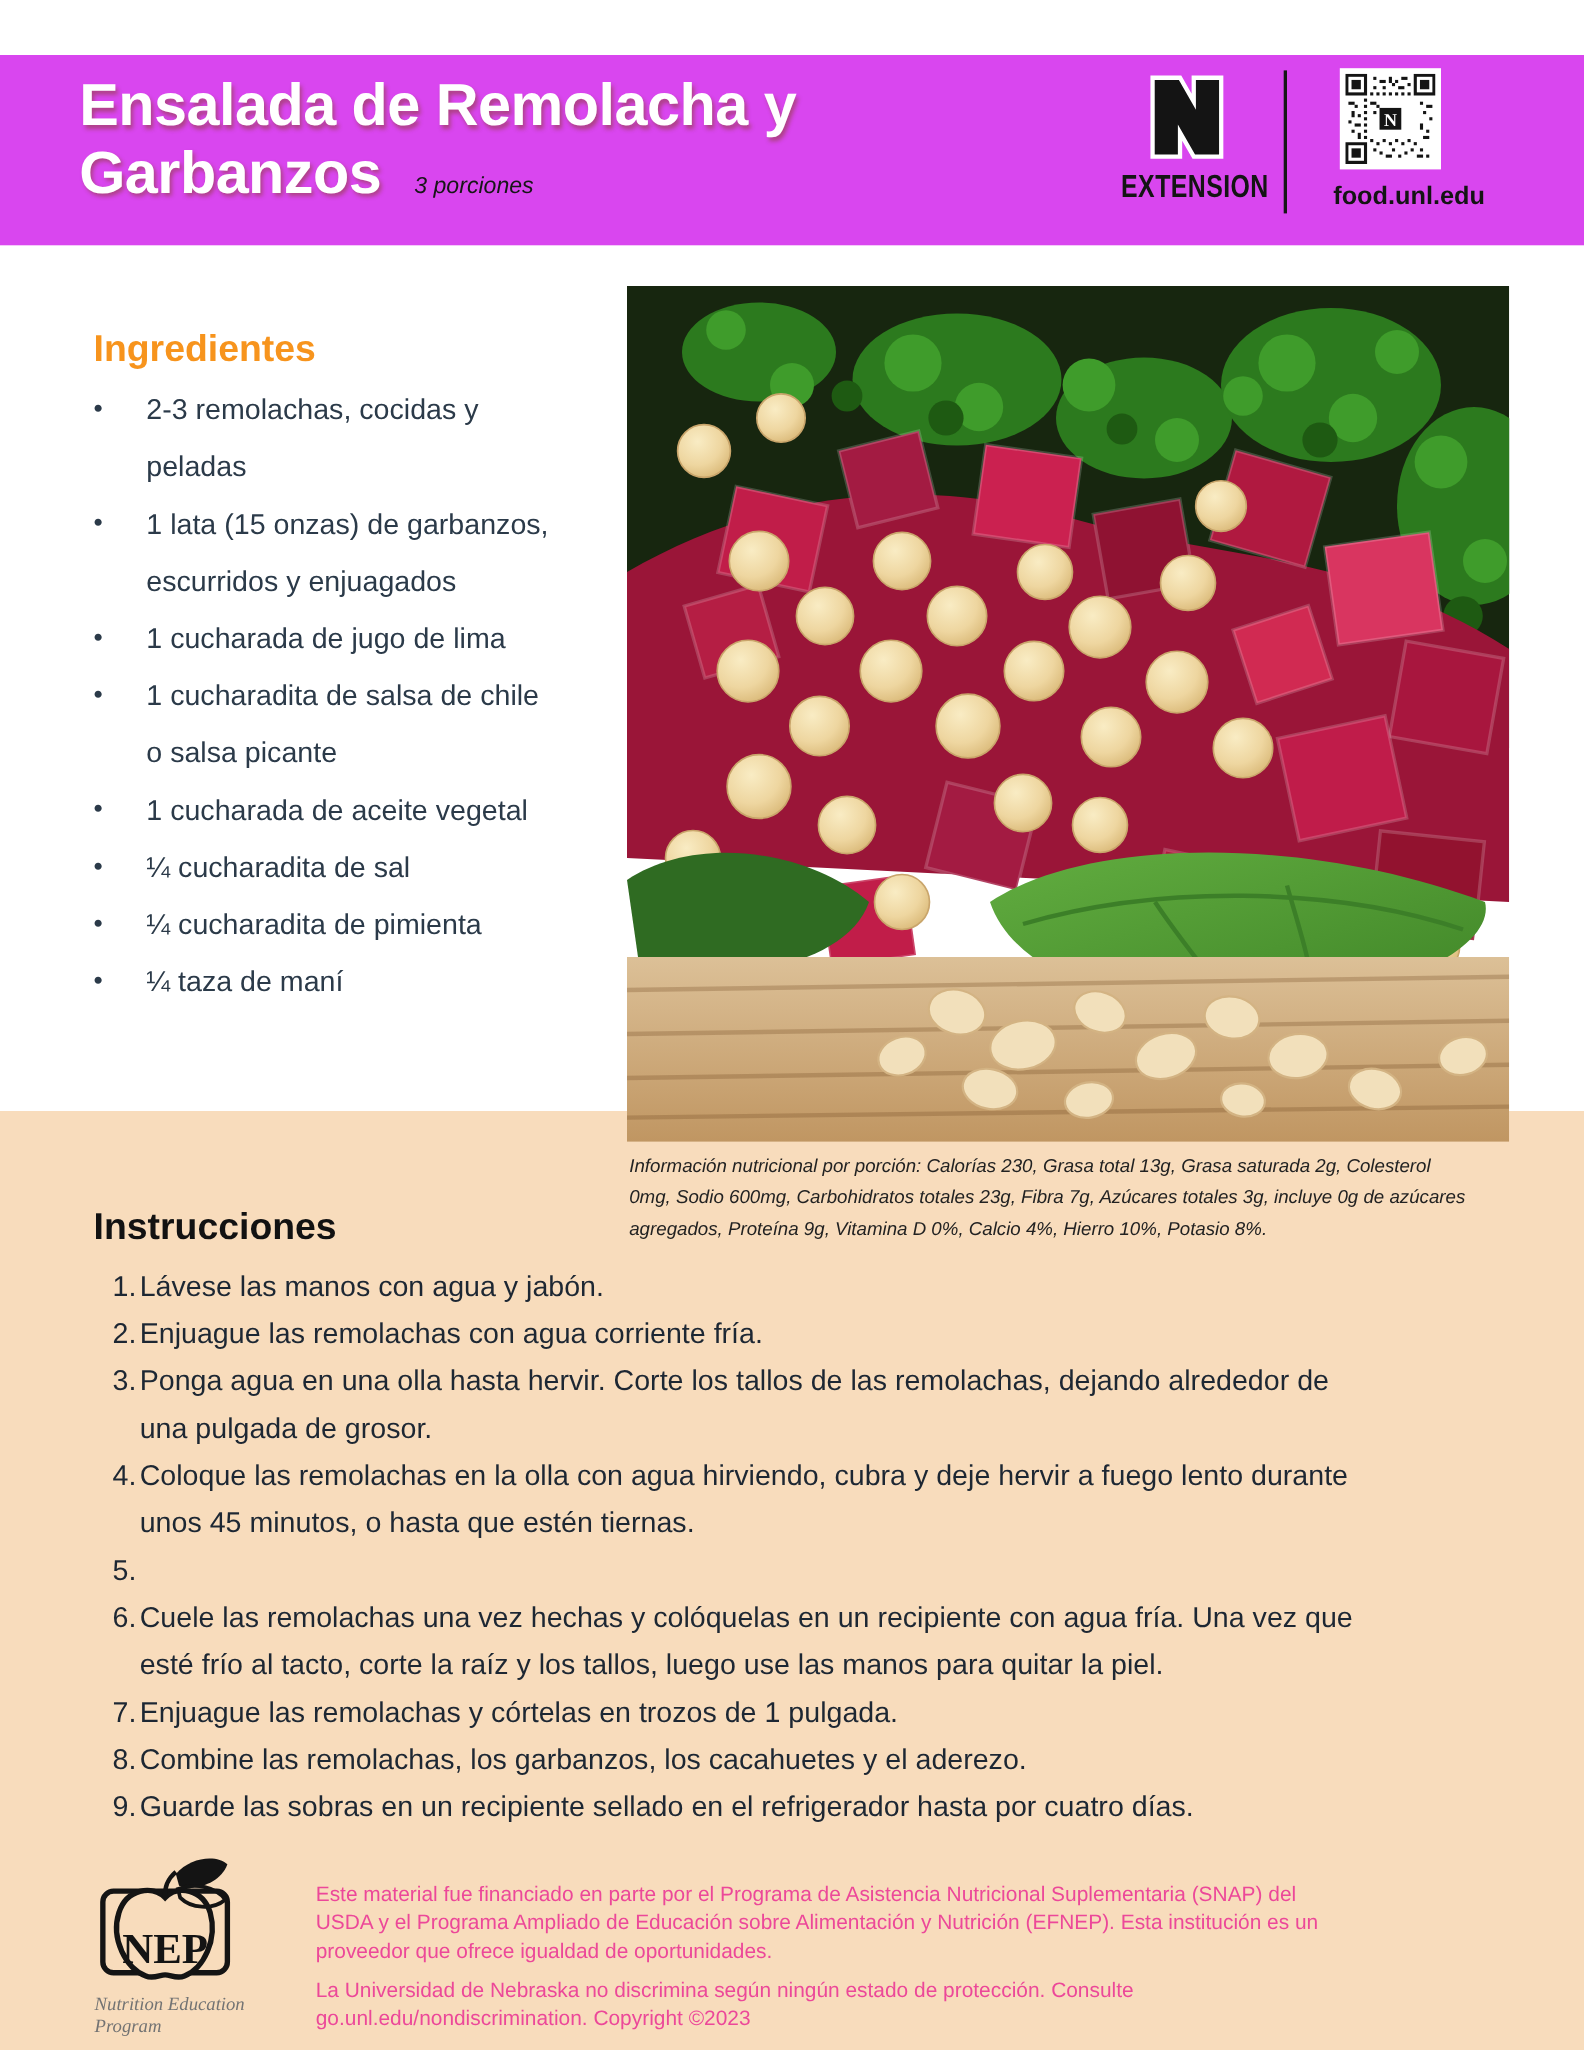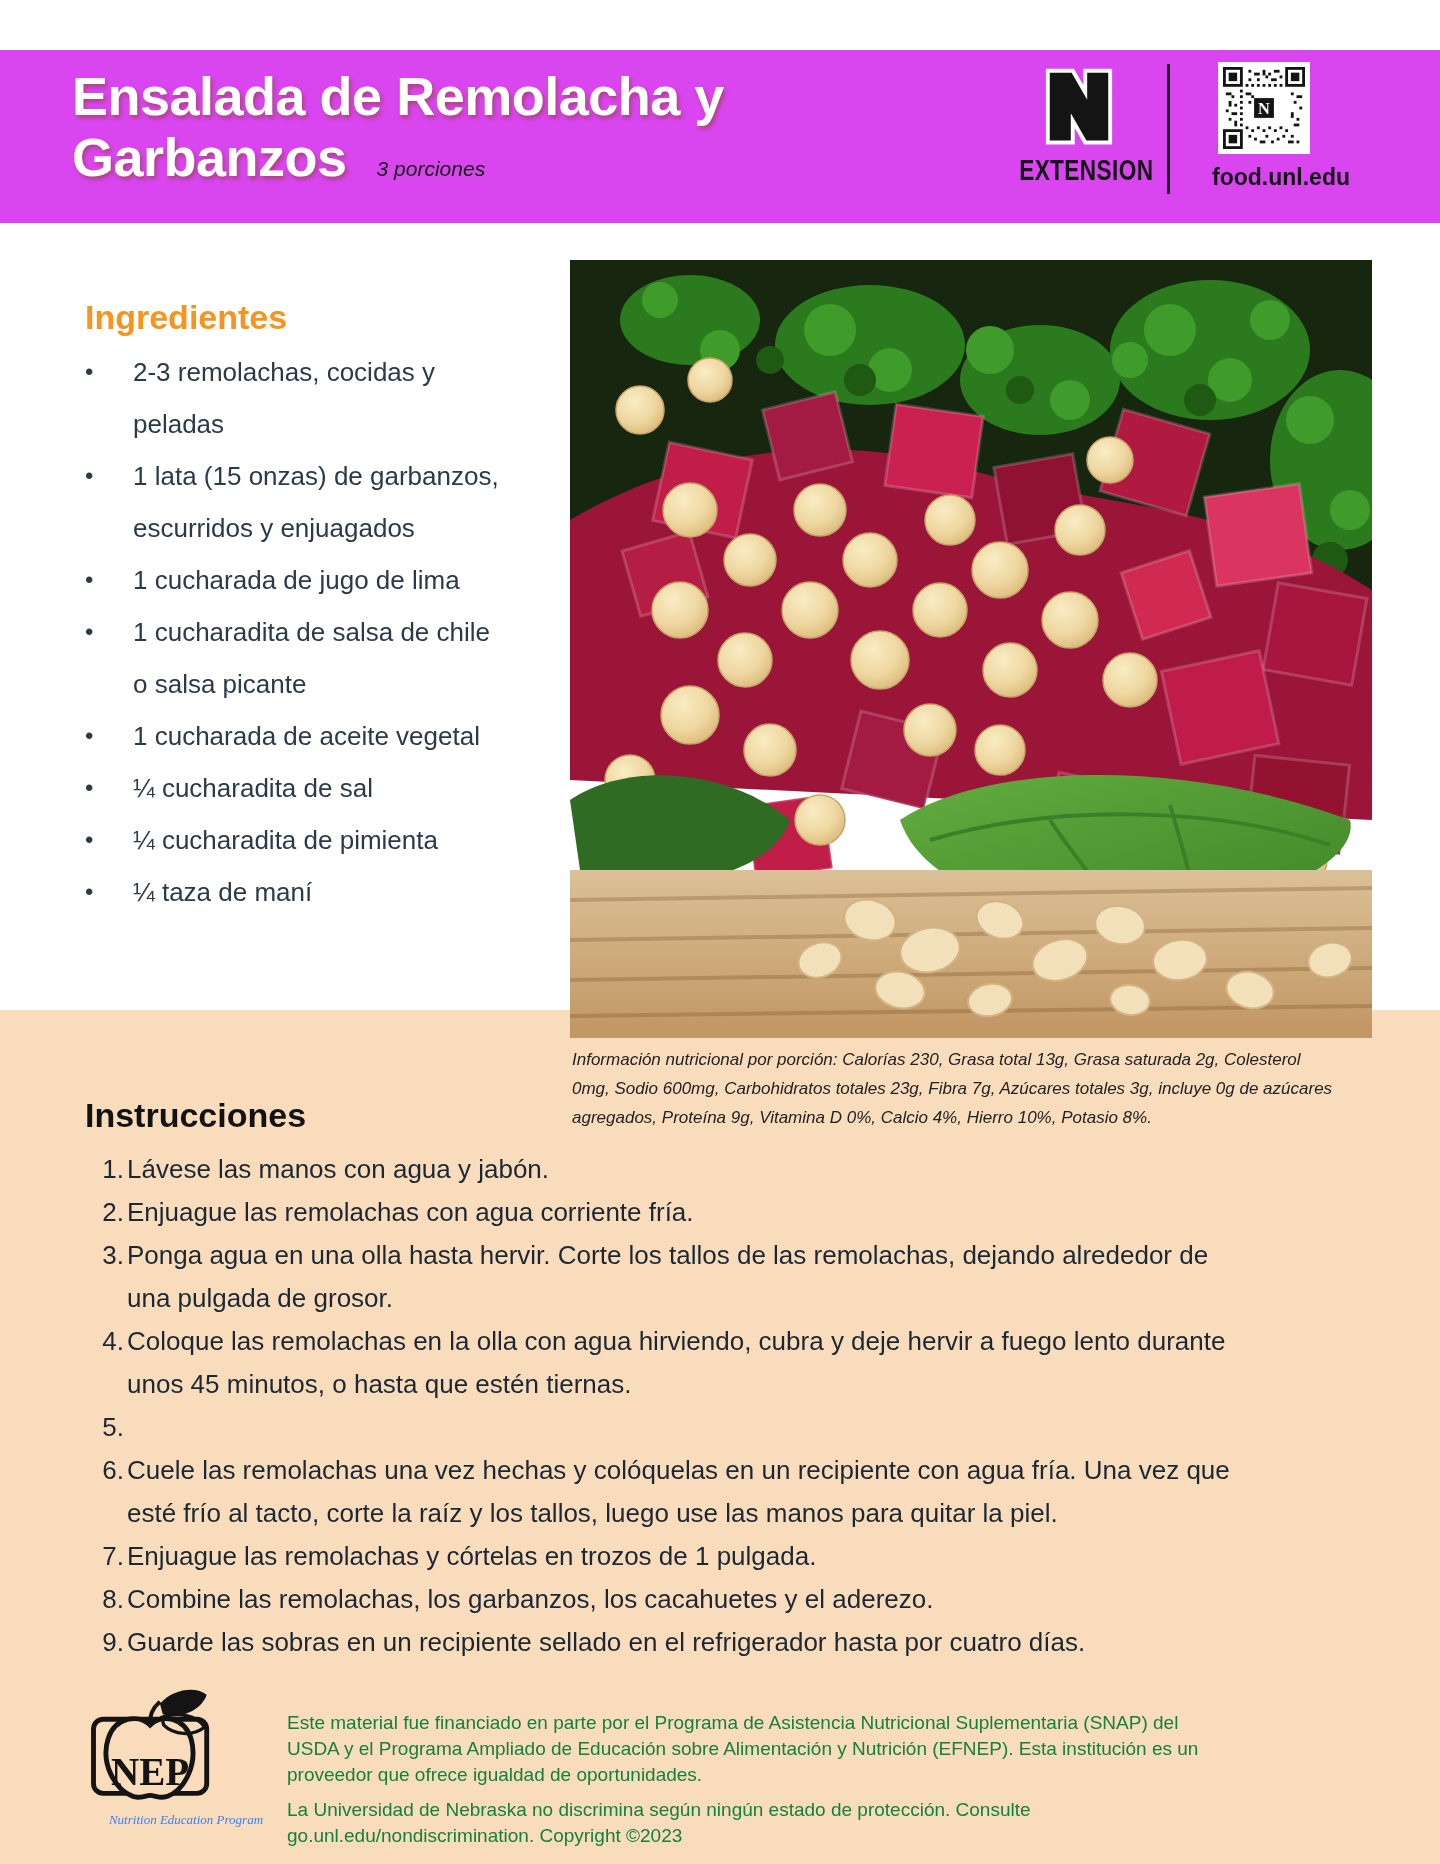--- a/index.html
+++ b/index.html
@@ -37,23 +37,23 @@
   
   .ins-heading{position:absolute;left:85px;top:1096px;font-size:34px;font-weight:800;color:#121212;}
   .ins-list{position:absolute;left:90px;top:1148px;width:1310px;list-style:none;margin:0;padding:0;
         font-size:26px;line-height:43px;color:#1D2733;}
   .ins-list li{display:flex;align-items:flex-start;}
   .ins-num{width:34px;flex:0 0 34px;text-align:right;}
   .ins-text{margin-left:3px;white-space:pre-line;}
   
   .ft-logo{position:absolute;left:86px;top:1688px;width:218px;}
   .ft-logo svg{width:218px;height:122px;display:block;}
-  .ft-logo-sub{font-family:"Liberation Serif",serif;font-style:italic;font-size:13px;color:#3b82f6;
-        text-align:center;width:200px;margin-top:2px;}
-  .ft-text{position:absolute;left:287px;top:1710px;width:1015px;font-size:19px;line-height:26px;color:#15803d;}
+  .ft-logo-sub{font-family:"Liberation Serif",serif;font-style:italic;font-size:17px;color:#737373;
+        width:200px;margin-top:2px;}
+  .ft-text{position:absolute;left:287px;top:1710px;width:1015px;font-size:19px;line-height:26px;color:#ec4899;}
   .ft-p{white-space:pre-line;margin:0;}
   .ft-p + .ft-p{margin-top:9px;}
 </style>
 </head>
 <body>
 
 <div class="page">
 
   <div class="peach-band"></div>
 

